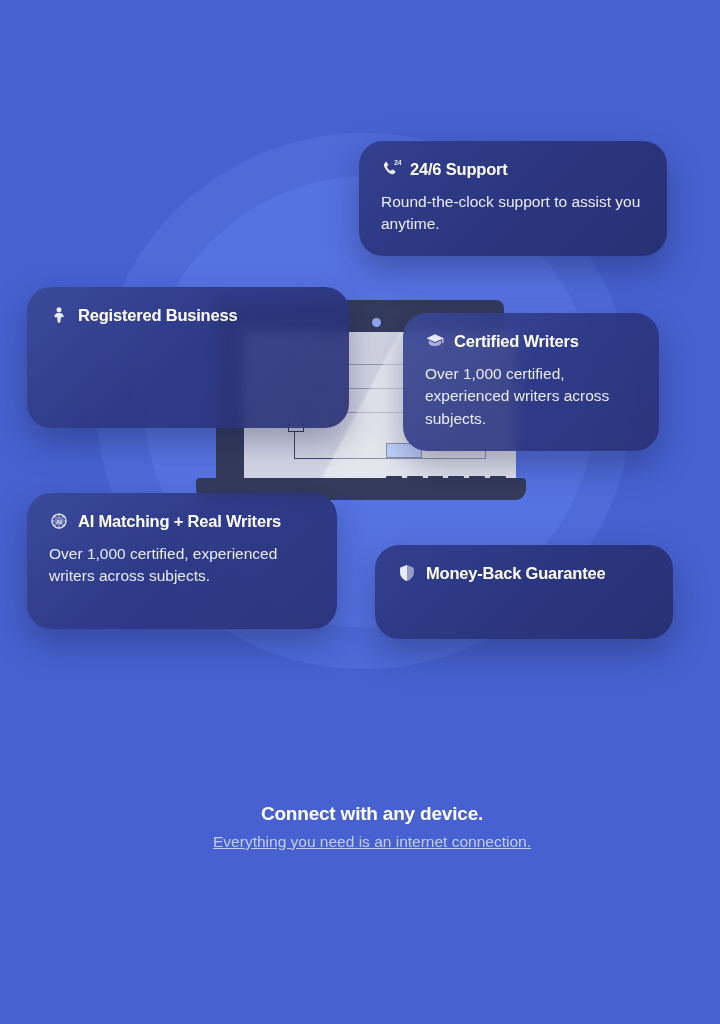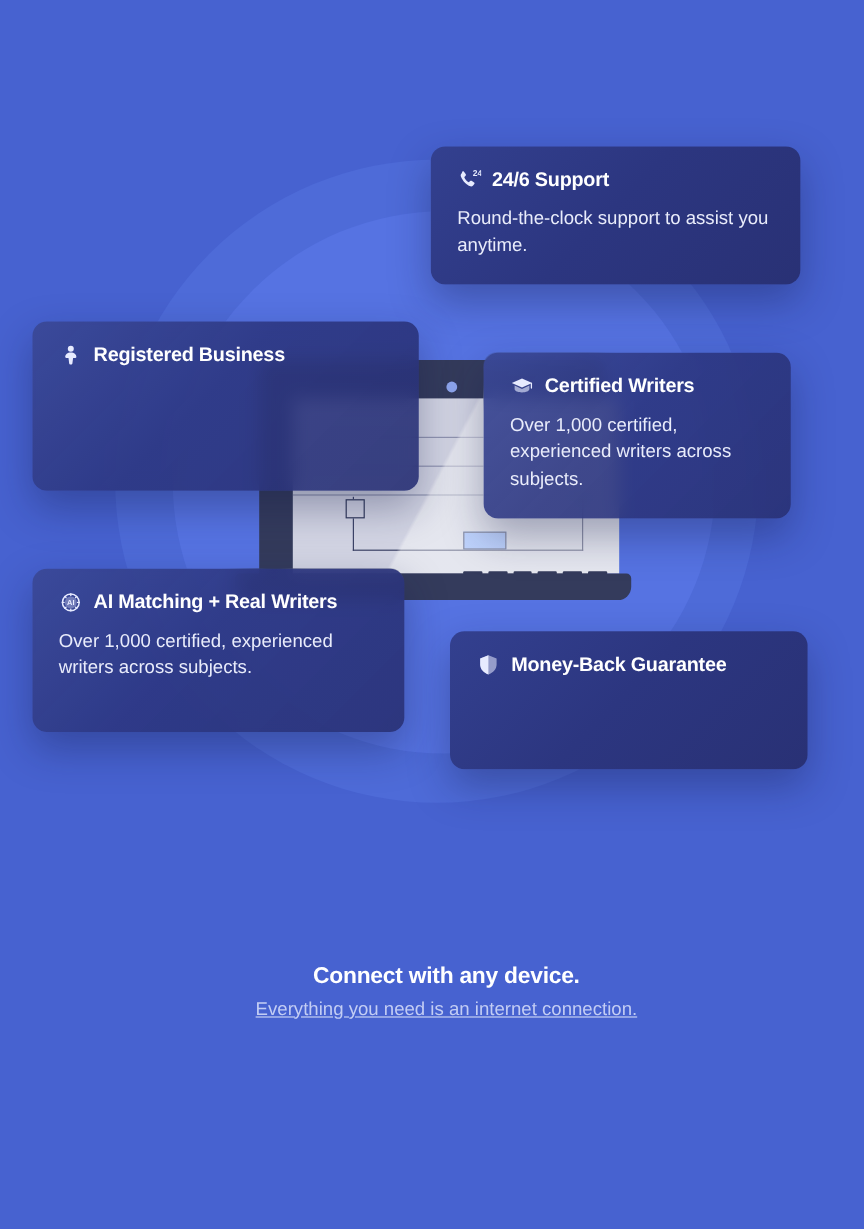--- a/index.html
+++ b/index.html
@@ -58,27 +58,28 @@
   .lap-base{
     position:absolute;left:0;top:178px;width:330px;height:22px;
     background:#343b5c;border-radius:4px 4px 11px 11px;
   }
   .lap-keys{position:absolute;left:190px;top:176px;width:120px;height:8px;display:flex;gap:5px;}
   .lap-keys i{flex:1;background:#343b5c;border-radius:1px;display:block;height:8px;}
 
   
   .card{
     position:absolute;
-    border-radius:12px;
+    border-radius:24px;
     padding:18px 22px 20px 22px;
     box-sizing:border-box;
     color:#ffffff;
     background:linear-gradient(135deg, #33408f 0%, #2c3680 48%, #293175 100%);
     box-shadow:0 14px 34px rgba(18,24,66,.34);
     backdrop-filter:blur(7px);
+    margin-top:19px;
     -webkit-backdrop-filter:blur(7px);
   }
   .card-head{
     display:flex;align-items:center;gap:9px;
     margin-bottom:12px;
   }
   .card-icon{
     width:20px;height:20px;flex:0 0 20px;
     display:flex;align-items:center;justify-content:center;
     color:#e7ebff;
@@ -90,21 +91,21 @@
   }
   .card-desc{
     font-size:15.5px;line-height:1.45;color:#e9ecfb;font-weight:400;
   }
 
   
   #card-support        {left:359px;top:122px;width:308px;height:115px;}
   #card-registered     {left:27px; top:268px;width:322px;height:141px;}
   #card-certified      {left:403px;top:294px;width:256px;height:138px;}
   #card-ai             {left:27px; top:474px;width:310px;height:136px;}
-  #card-guarantee      {left:375px;top:526px;width:298px;height:115px;}
+  #card-guarantee      {left:375px;top:526px;width:298px;height:94px;}
 
   
   .card.glass{
     background:linear-gradient(135deg, rgba(58,72,150,.93) 0%, rgba(44,54,128,.90) 45%, rgba(41,49,117,.92) 100%);
   }
 
   
   #caption{position:absolute;left:0;top:803px;width:720px;text-align:center;padding-left:12px;}
   #caption-title{
     font-size:19px;font-weight:bold;color:#ffffff;letter-spacing:-.2px;

